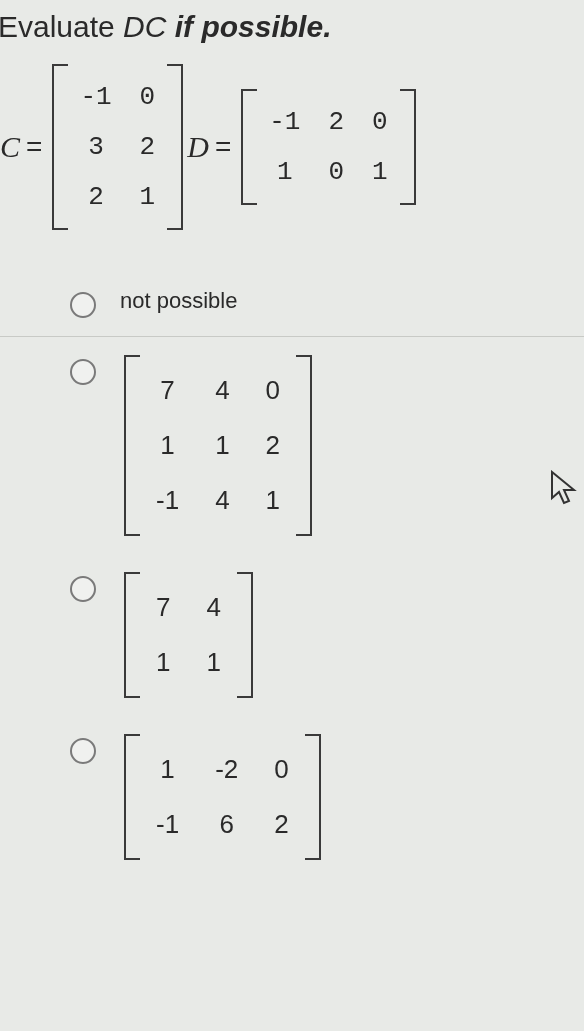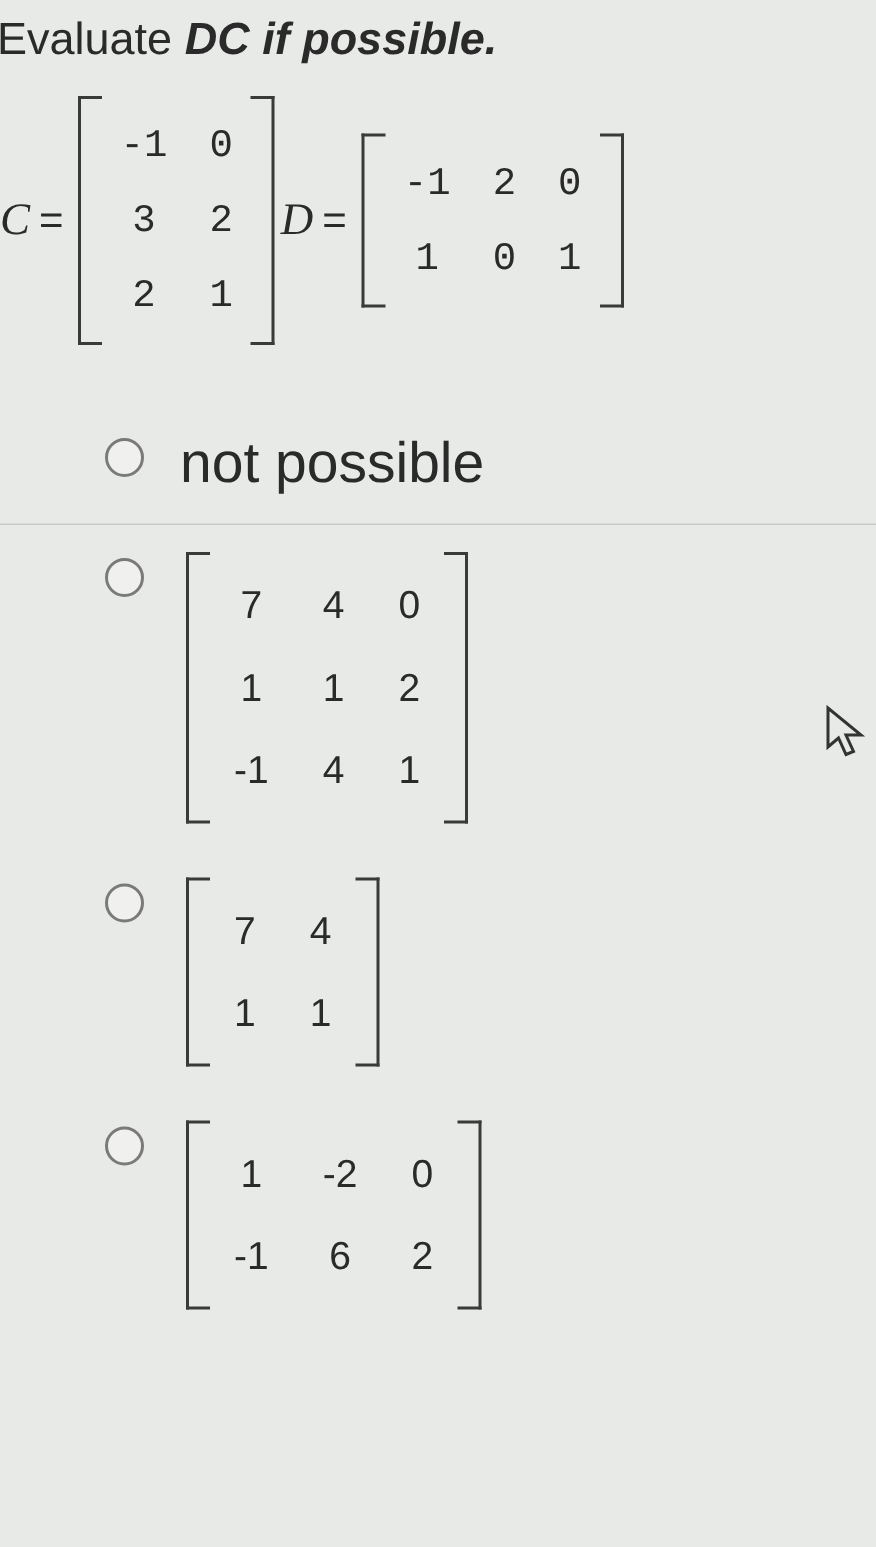--- a/index.html
+++ b/index.html
@@ -13,21 +13,21 @@
     color: #2a2a2a;
     overflow: hidden;
     position: relative;
   }
   .question {
     font-size: 30px;
     padding: 10px 0 0 0;
     margin-left: -2px;
     font-weight: normal;
   }
-  .question .dc { font-style: italic; font-weight: bold; }
+  .question .dc { font-style: italic; font-weight: normal; }
   .question .bold { font-weight: bold; font-style: italic; }
   .matrices-row {
     display: flex;
     align-items: center;
     font-family: 'Courier New', monospace;
     font-size: 28px;
     margin: 20px 0 40px 0;
   }
   .eq { font-family: Arial, sans-serif; margin: 0 6px; }
   .matrix {
@@ -63,21 +63,21 @@
     width: 26px;
     height: 26px;
     border: 2px solid #7a7a7a;
     border-radius: 50%;
     flex-shrink: 0;
     margin-right: 24px;
     margin-top: 4px;
     background: #f0f1ef;
   }
   .option-text {
-    font-size: 38px;
+    font-size: 22px;
     font-family: Arial, sans-serif;
   }
   .option .matrix td { padding: 12px 18px; }
   hr.sep {
     border: none;
     border-top: 1px solid #c8cac6;
     margin: 0;
   }
   .cursor {
     position: absolute;

